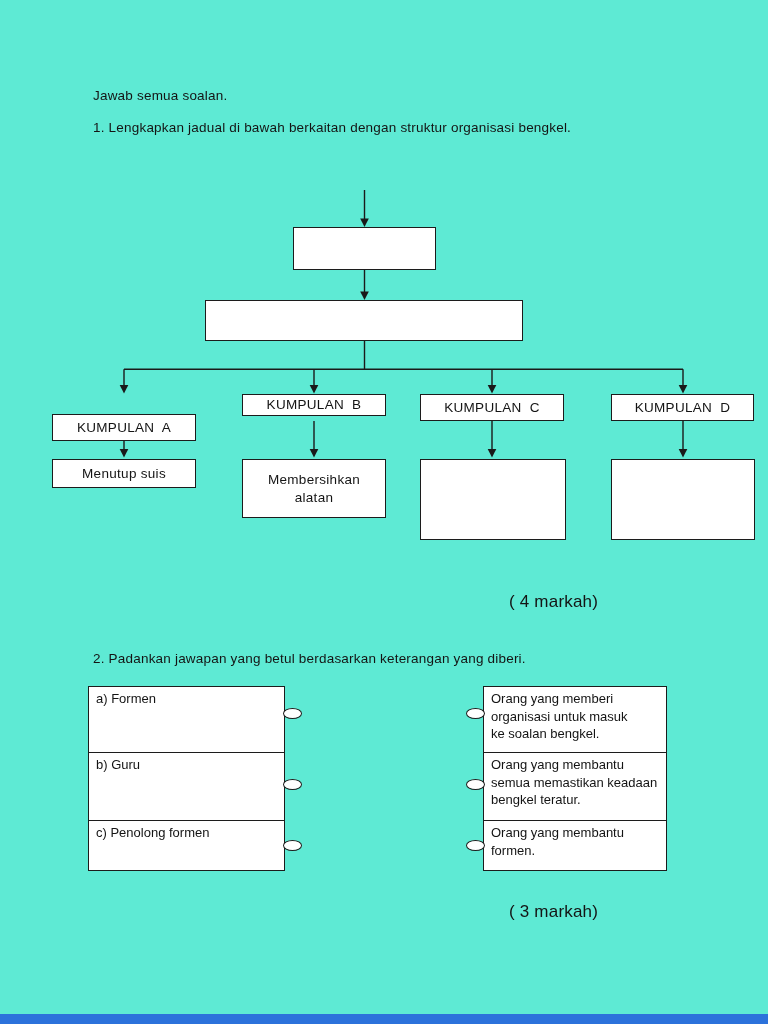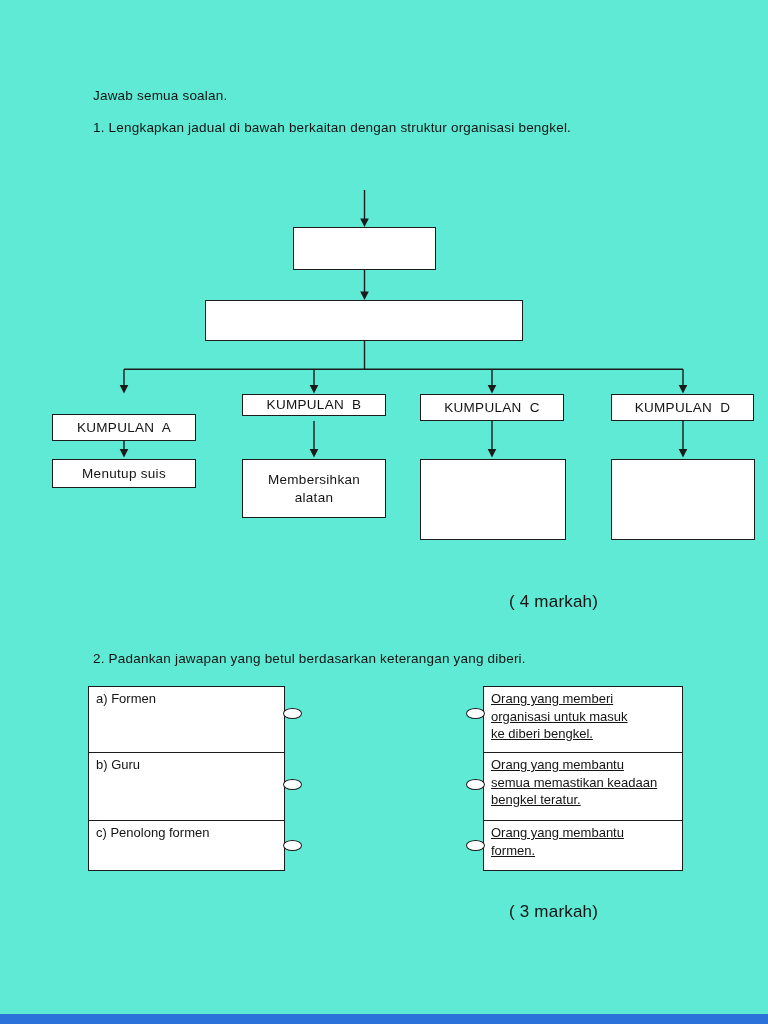--- a/index.html
+++ b/index.html
@@ -116,25 +116,25 @@
       <span>a) Formen</span>
     </div>
     <div class="m-row" style="height:68px;">
       <span>b) Guru</span>
     </div>
     <div class="m-row" style="height:48px;">
       <span>c) Penolong formen</span>
     </div>
   </div>
 
-  <div class="match" style="left:483px; top:686px; width:200px; height:185px;text-decoration:underline;">
+  <div class="match" style="left:483px; top:686px; width:184px; height:185px;">
     <div class="m-row" style="height:66px;">
       <div>Orang yang memberi</div>
       <div>organisasi untuk masuk</div>
-      <div>ke diberi bengkel.</div>
+      <div>ke soalan bengkel.</div>
     </div>
     <div class="m-row" style="height:68px;">
       <div>Orang yang membantu</div>
       <div>semua memastikan keadaan</div>
       <div>bengkel teratur.</div>
     </div>
     <div class="m-row" style="height:48px;">
       <div>Orang yang membantu</div>
       <div>formen.</div>
     </div>

